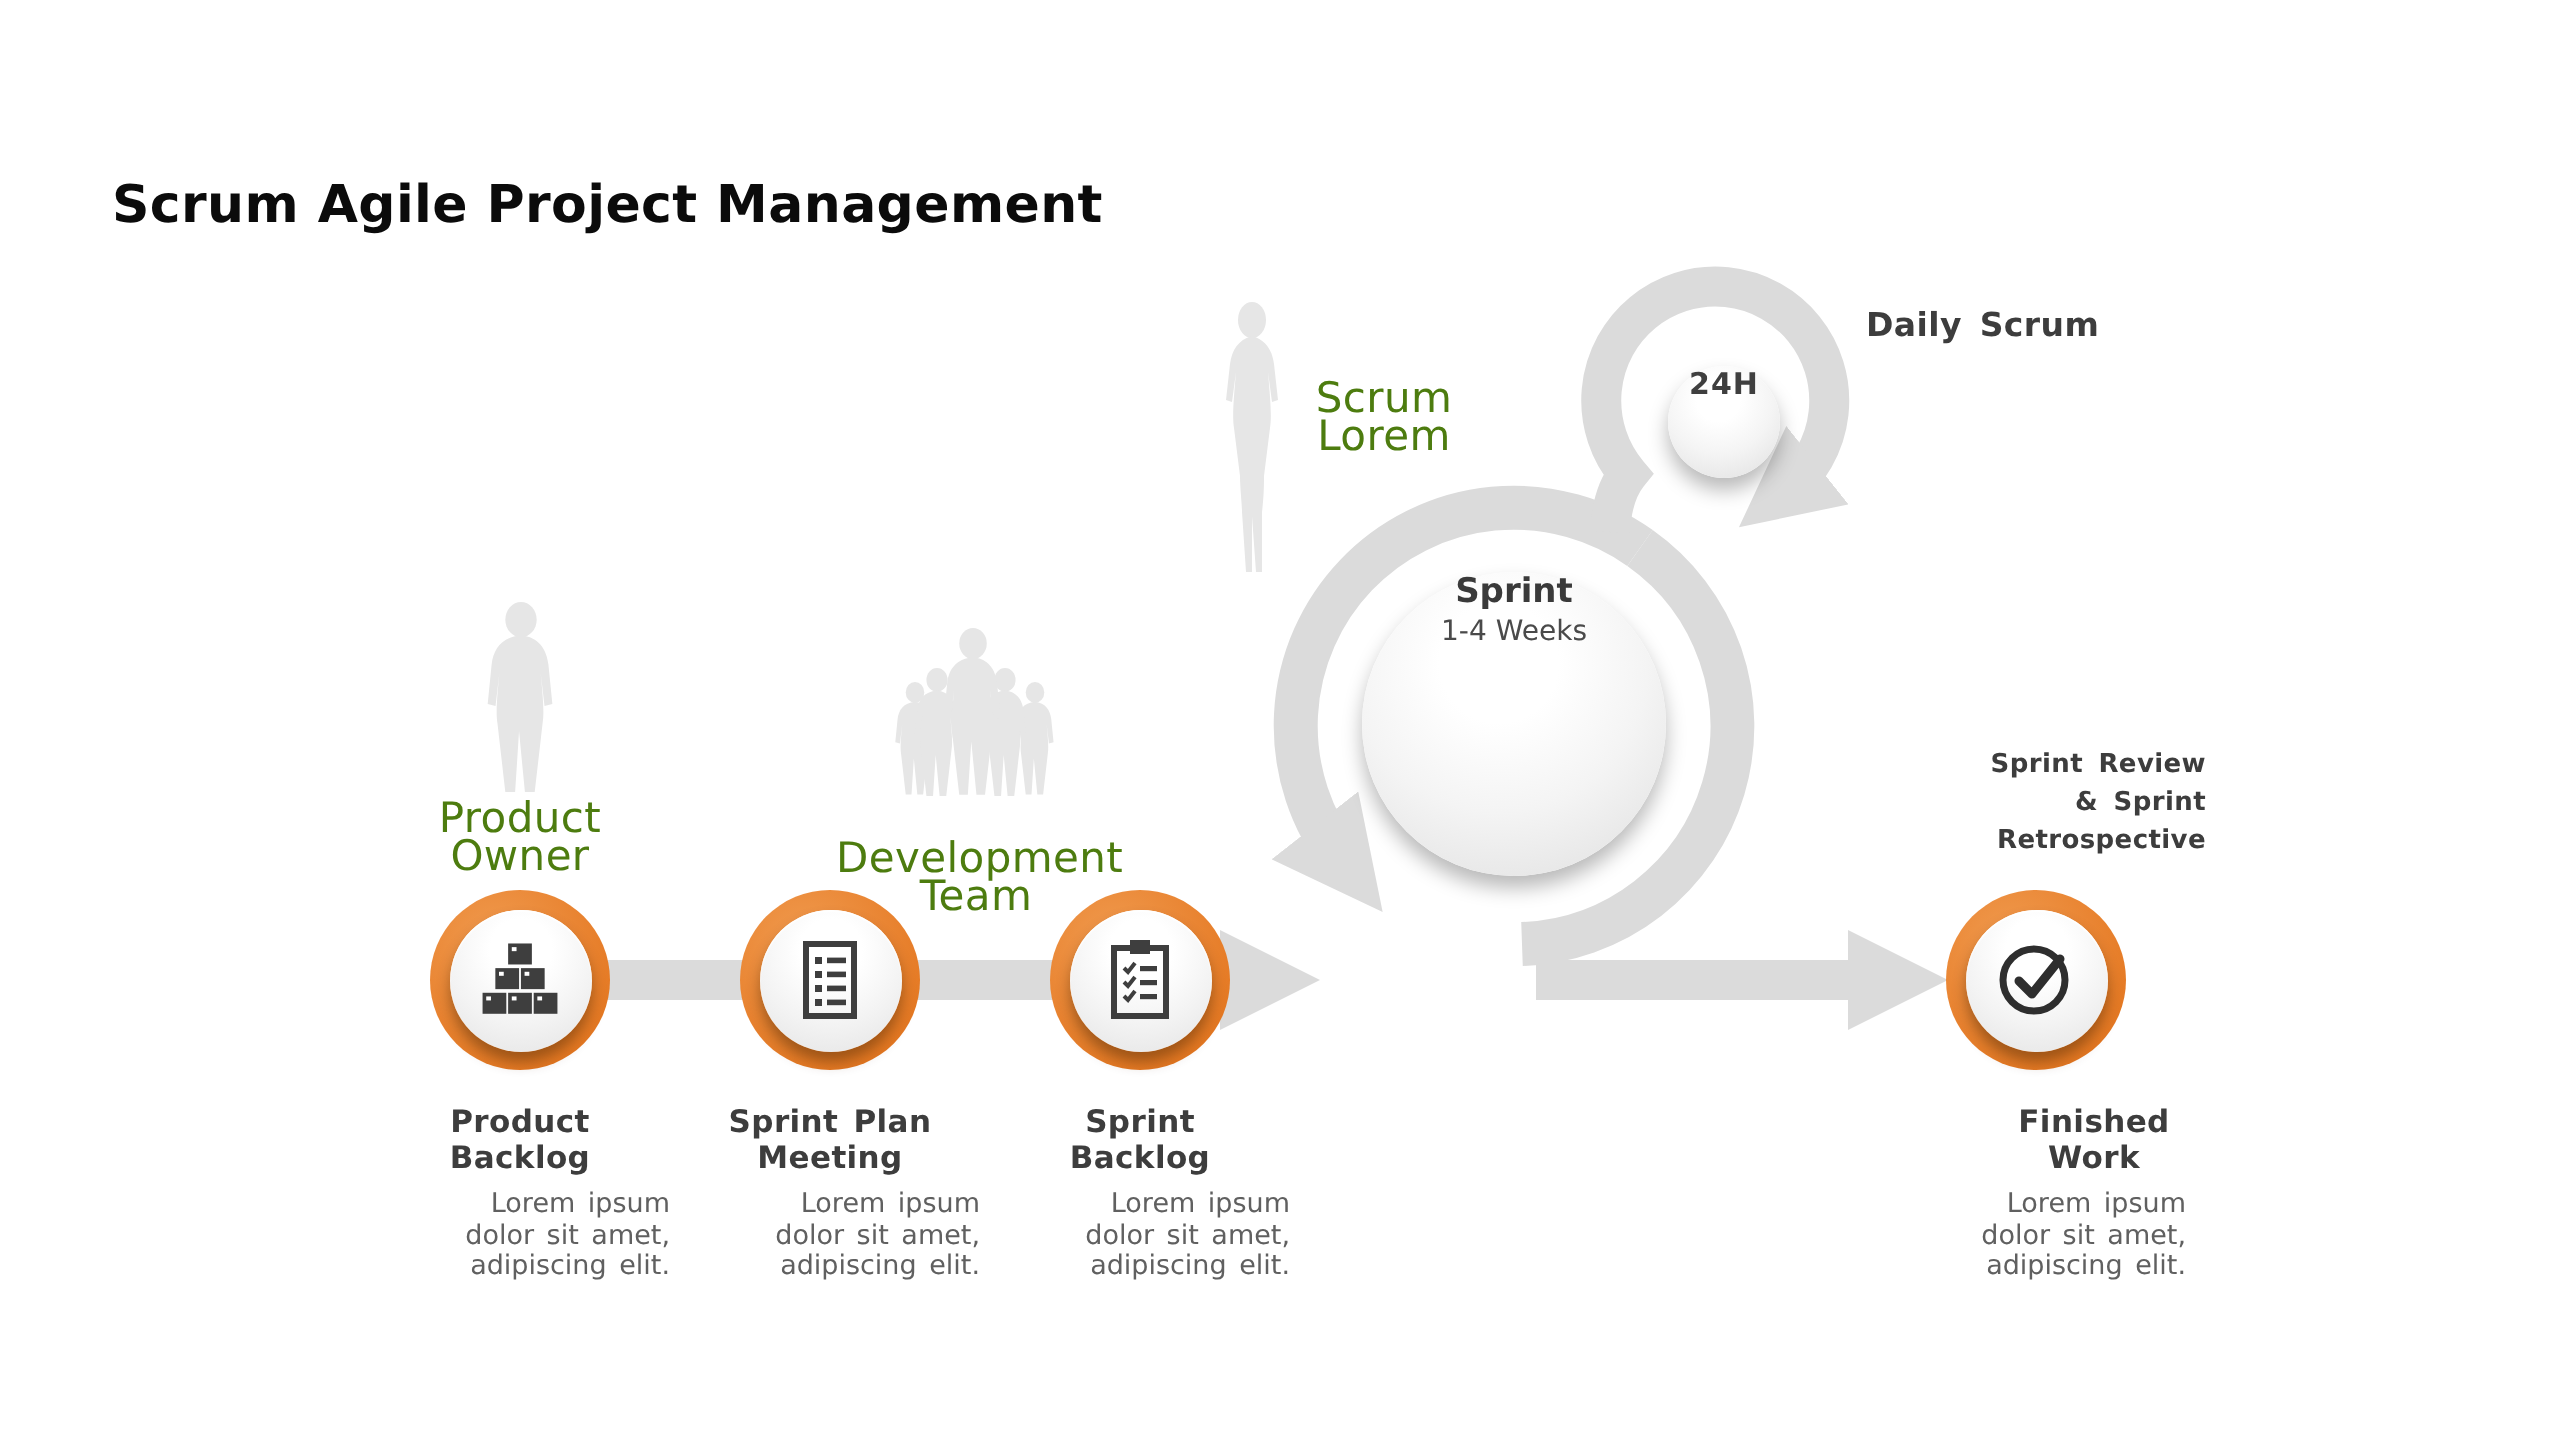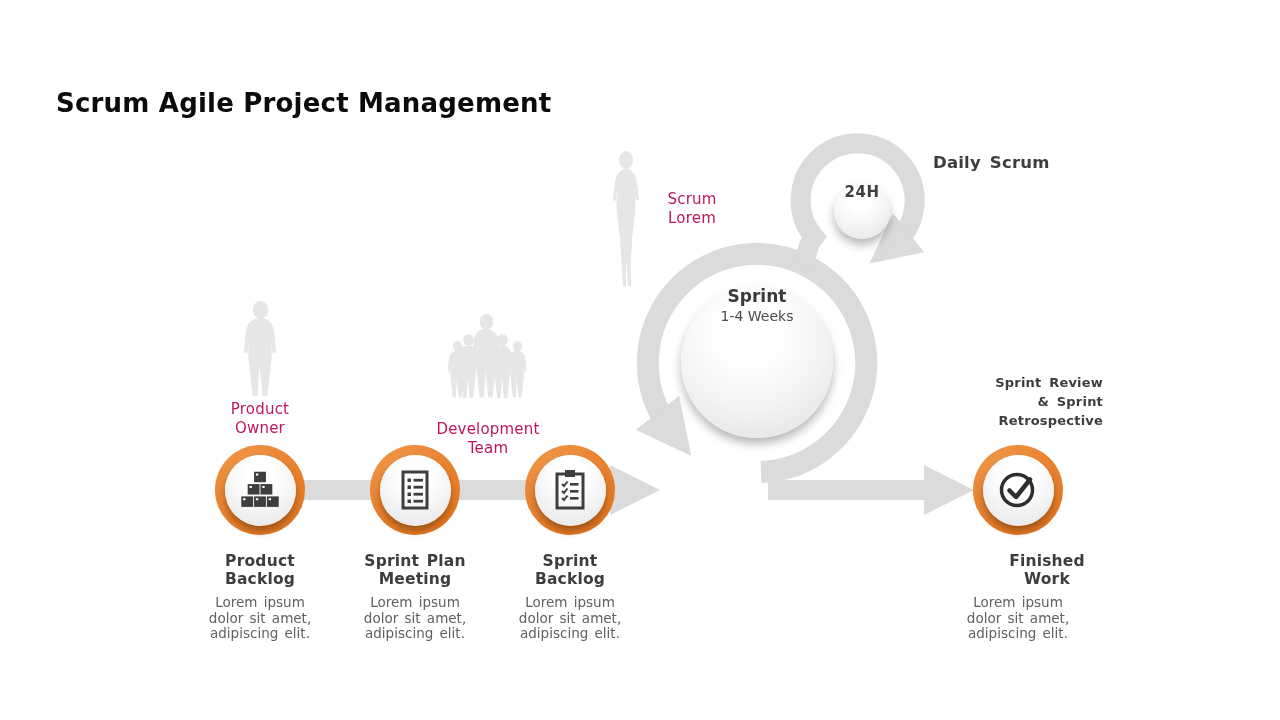--- a/index.html
+++ b/index.html
@@ -5,21 +5,21 @@
   html,body{margin:0;padding:0;}
   body{
     width:1280px;height:720px;background:#ffffff;position:relative;overflow:hidden;
     font-family:"DejaVu Sans","Liberation Sans",sans-serif;
   }
   .abs{position:absolute;}
   .slide-title{
     left:56px;top:40px;font-size:26px;font-weight:bold;color:#0b0b0b;letter-spacing:.2px;margin-top:48px;
   }
   .role-label{
-    font-size:15px;color:#be185d;text-align:center;line-height:19px;letter-spacing:.2px;
+    font-size:21px;color:#4d7c0f;text-align:center;line-height:19px;letter-spacing:.2px;
   }
   .bold-label{
     font-weight:bold;color:#3d3d3d;letter-spacing:.2px;word-spacing:3px;text-align:right;
   }
   .daily-label{left:933px;top:153px;font-size:16.5px;white-space:nowrap;}
   .review-label{left:933px;top:373px;width:170px;font-size:13px;line-height:19px;}
   .svg-layer{left:0;top:0;}
   
   .node{
     width:90px;height:90px;border-radius:50%;top:445px;
@@ -42,21 +42,21 @@
   .sprint-ball{left:681px;top:286px;width:152px;height:152px;}
   .sprint-line1{font-weight:bold;font-size:17px;color:#3a3a3a;line-height:20px;}
   .sprint-line2{font-size:14px;color:#4a4a4a;line-height:20px;}
   .daily-ball{left:834px;top:183px;width:56px;height:56px;}
   .daily-badge{font-weight:bold;font-size:15px;color:#3f3f3f;letter-spacing:.5px;}
   .step-title{
     top:552px;width:150px;text-align:center;font-weight:bold;font-size:15.5px;
     color:#3d3d3d;line-height:18px;word-spacing:2px;letter-spacing:.2px;
   }
   .step-desc{
-    top:595px;width:150px;text-align:center;font-size:13.5px;color:#606060;
+    top:595px;width:150px;text-align:right;font-size:13.5px;color:#606060;
     line-height:15.5px;word-spacing:2px;
   }
 </style>
 </head>
 <body>
 
 <svg class="abs svg-layer" width="1280" height="720" viewBox="0 0 1280 720">
   <defs>
     <marker id="arrowGray" viewBox="0 0 10 10" refX="4" refY="5" markerWidth="2.5" markerHeight="2.5" orient="auto" markerUnits="strokeWidth">
       <path d="M0,0 L10,5 L0,10 Z" fill="#DBDBDB"></path>

